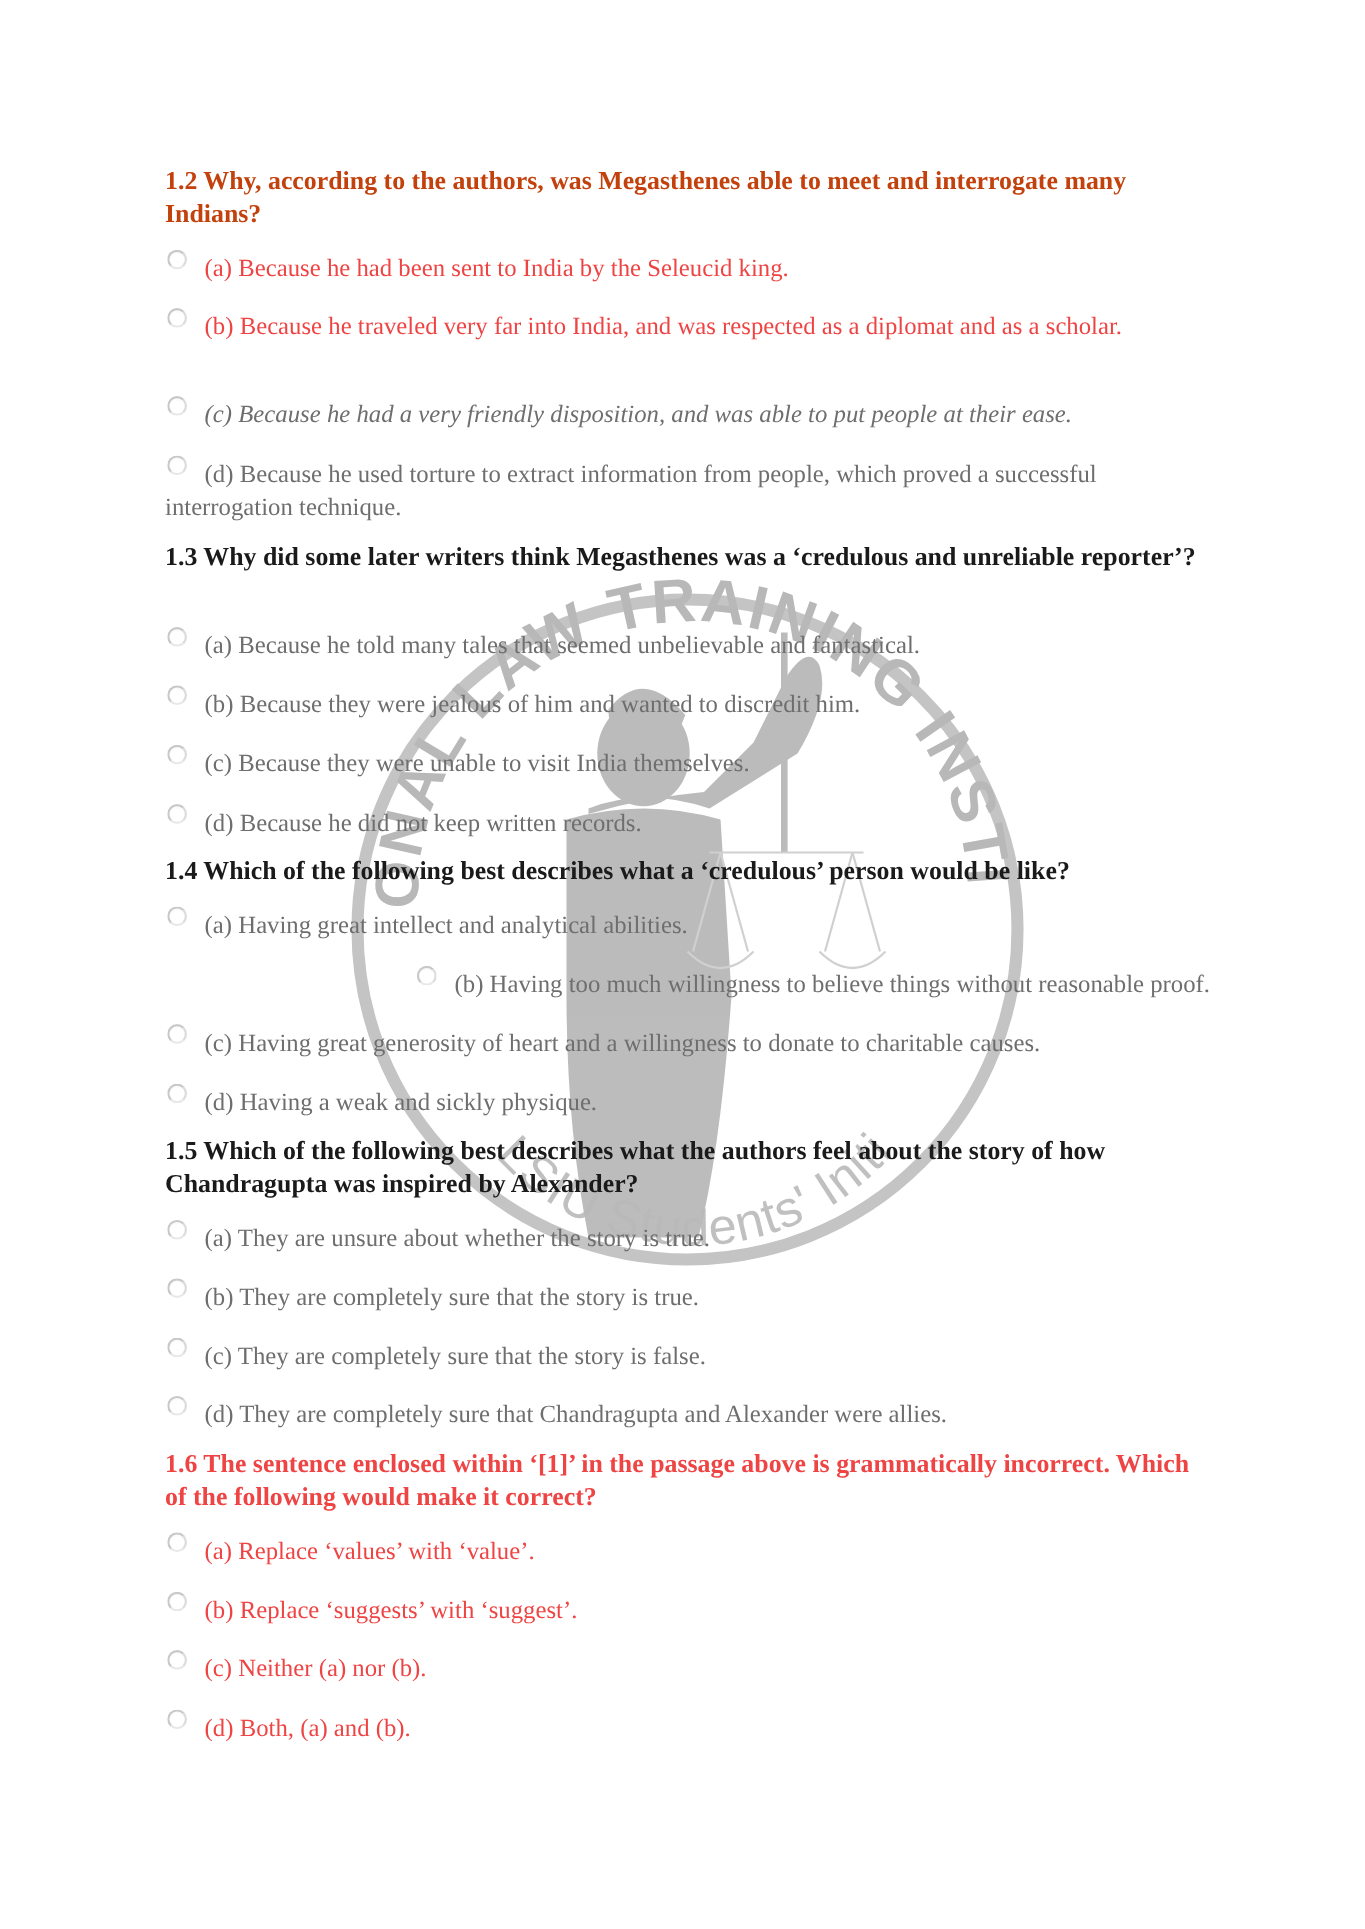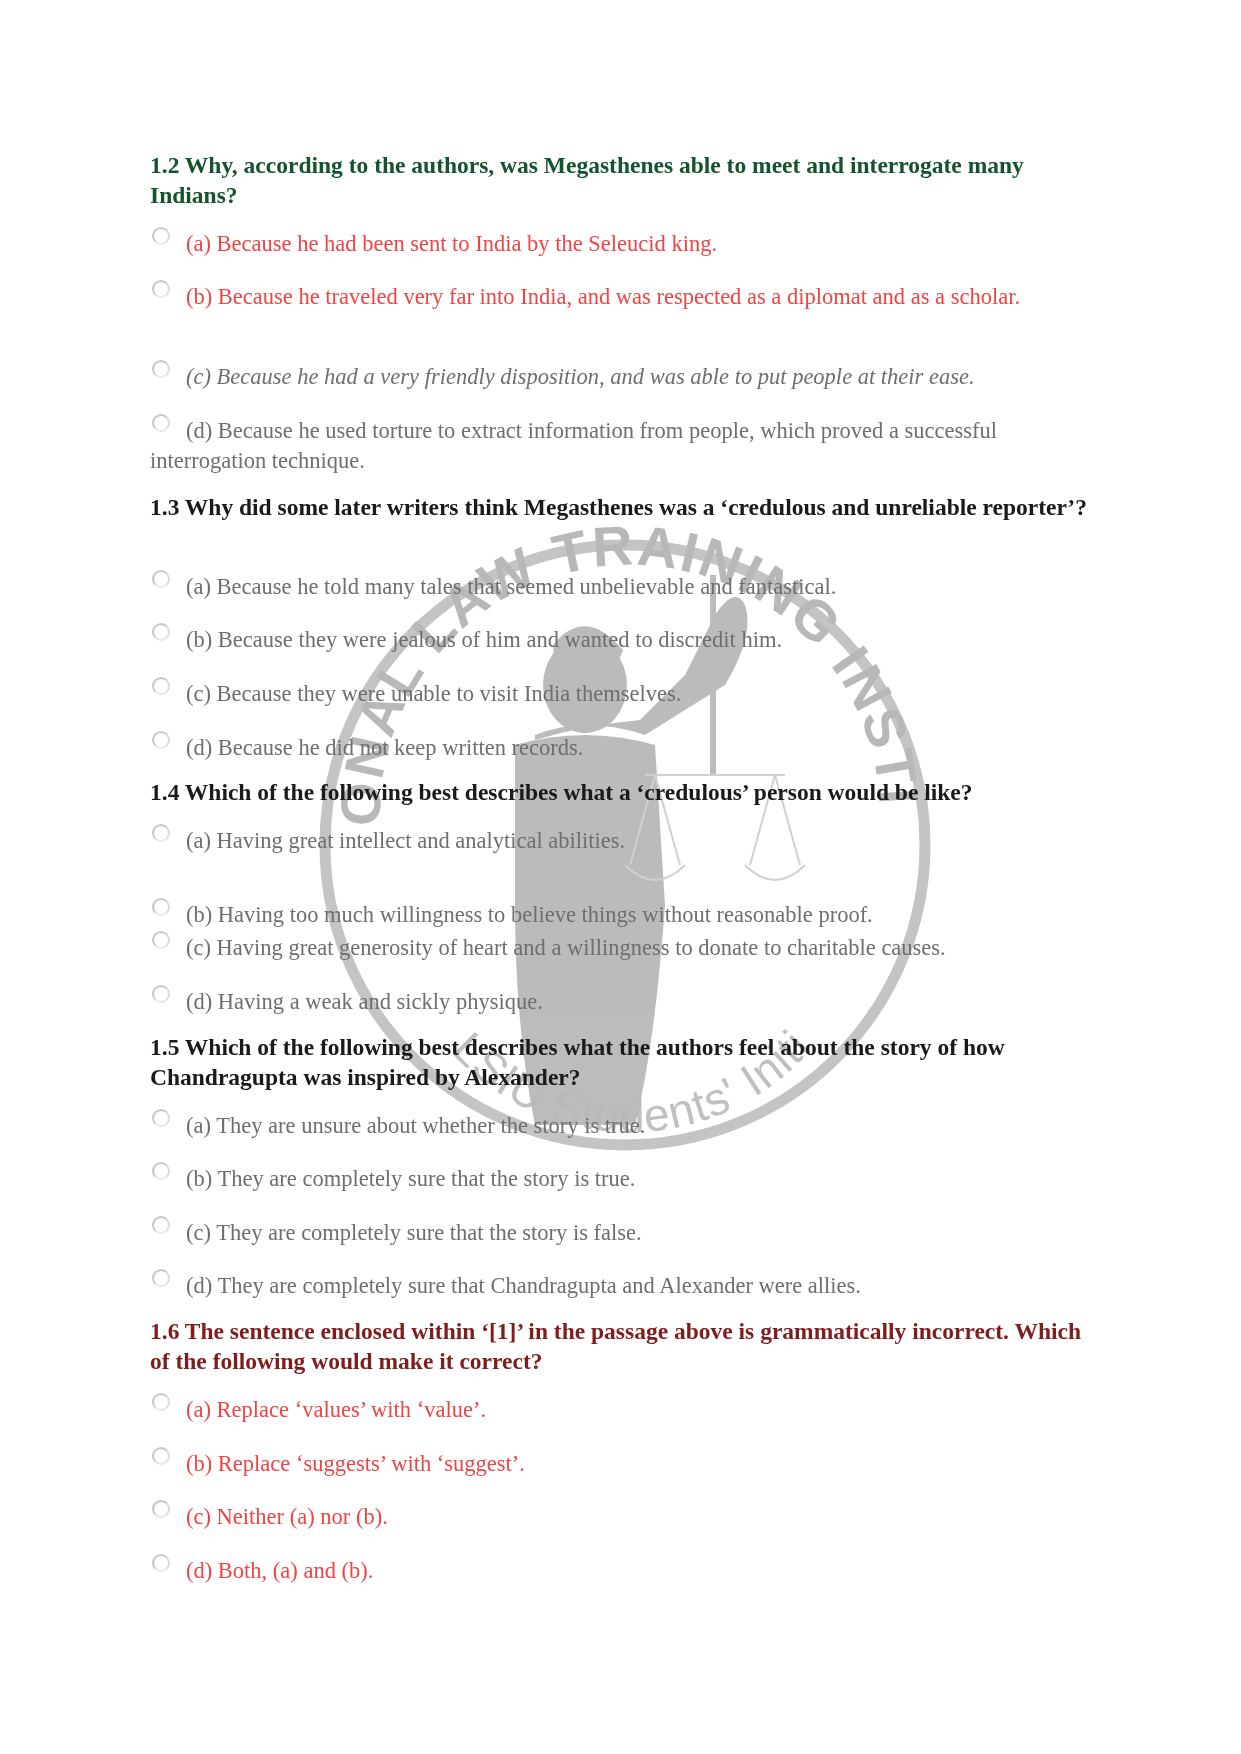--- a/index.html
+++ b/index.html
@@ -52,43 +52,43 @@
       <line x1="360" y1="290" x2="500" y2="290"></line>
       <line x1="370" y1="290" x2="345" y2="380"></line>
       <line x1="370" y1="290" x2="395" y2="380"></line>
       <path d="M 340 380 Q 370 410 400 380"></path>
       <line x1="490" y1="290" x2="465" y2="380"></line>
       <line x1="490" y1="290" x2="515" y2="380"></line>
       <path d="M 460 380 Q 490 410 520 380"></path>
     </g>
   </svg>
 
-  <div class="q" style="top:150px; color:#14532d;">1.2 Why, according to the authors, was Megasthenes able to meet and interrogate many Indians?</div>
+  <div class="q" style="top:150px; color:#c2410c;">1.2 Why, according to the authors, was Megasthenes able to meet and interrogate many Indians?</div>
   <div class="opt dark" style="top:229px;"><span class="radio"></span><span>(a) Because he had been sent to India by the Seleucid king.</span></div>
   <div class="opt dark" style="top:282px;"><span class="radio"></span><span>(b) Because he traveled very far into India, and was respected as a diplomat and as a scholar.</span></div>
   <div class="opt gray" style="top:362px;font-style:italic;"><span class="radio"></span><span>(c) Because he had a very friendly disposition, and was able to put people at their ease.</span></div>
   <div class="opt gray" style="top:416px;"><span class="radio"></span><span>(d) Because he used torture to extract information from people, which proved a successful interrogation technique.</span></div>
 
   <div class="q" style="top:492px;">1.3 Why did some later writers think Megasthenes was a ‘credulous and unreliable reporter’?</div>
   <div class="opt gray" style="top:572px;"><span class="radio"></span><span>(a) Because he told many tales that seemed unbelievable and fantastical.</span></div>
   <div class="opt gray" style="top:625px;"><span class="radio"></span><span>(b) Because they were jealous of him and wanted to discredit him.</span></div>
   <div class="opt gray" style="top:679px;"><span class="radio"></span><span>(c) Because they were unable to visit India themselves.</span></div>
   <div class="opt gray" style="top:733px;"><span class="radio"></span><span>(d) Because he did not keep written records.</span></div>
 
   <div class="q" style="top:777px;">1.4 Which of the following best describes what a ‘credulous’ person would be like?</div>
   <div class="opt gray" style="top:826px;"><span class="radio"></span><span>(a) Having great intellect and analytical abilities.</span></div>
-  <div class="opt gray" style="top:900px;"><span class="radio"></span><span>(b) Having too much willingness to believe things without reasonable proof.</span></div>
+  <div class="opt gray" style="top:880px;text-align:right;"><span class="radio"></span><span>(b) Having too much willingness to believe things without reasonable proof.</span></div>
   <div class="opt gray" style="top:933px;"><span class="radio"></span><span>(c) Having great generosity of heart and a willingness to donate to charitable causes.</span></div>
   <div class="opt gray" style="top:987px;"><span class="radio"></span><span>(d) Having a weak and sickly physique.</span></div>
 
   <div class="q" style="top:1032px;">1.5 Which of the following best describes what the authors feel about the story of how Chandragupta was inspired by Alexander?</div>
   <div class="opt gray" style="top:1111px;"><span class="radio"></span><span>(a) They are unsure about whether the story is true.</span></div>
   <div class="opt gray" style="top:1164px;"><span class="radio"></span><span>(b) They are completely sure that the story is true.</span></div>
   <div class="opt gray" style="top:1218px;"><span class="radio"></span><span>(c) They are completely sure that the story is false.</span></div>
   <div class="opt gray" style="top:1271px;"><span class="radio"></span><span>(d) They are completely sure that Chandragupta and Alexander were allies.</span></div>
 
-  <div class="q" style="top:1316px; color:#7f1d1d;">1.6 The sentence enclosed within ‘[1]’ in the passage above is grammatically incorrect. Which of the following would make it correct?</div>
+  <div class="q" style="top:1316px; color:#ef4444;">1.6 The sentence enclosed within ‘[1]’ in the passage above is grammatically incorrect. Which of the following would make it correct?</div>
   <div class="opt dark" style="top:1395px;"><span class="radio"></span><span>(a) Replace ‘values’ with ‘value’.</span></div>
   <div class="opt dark" style="top:1449px;"><span class="radio"></span><span>(b) Replace ‘suggests’ with ‘suggest’.</span></div>
   <div class="opt dark" style="top:1502px;"><span class="radio"></span><span>(c) Neither (a) nor (b).</span></div>
   <div class="opt dark" style="top:1556px;"><span class="radio"></span><span>(d) Both, (a) and (b).</span></div>
 
 </div>
 
 </body></html>

